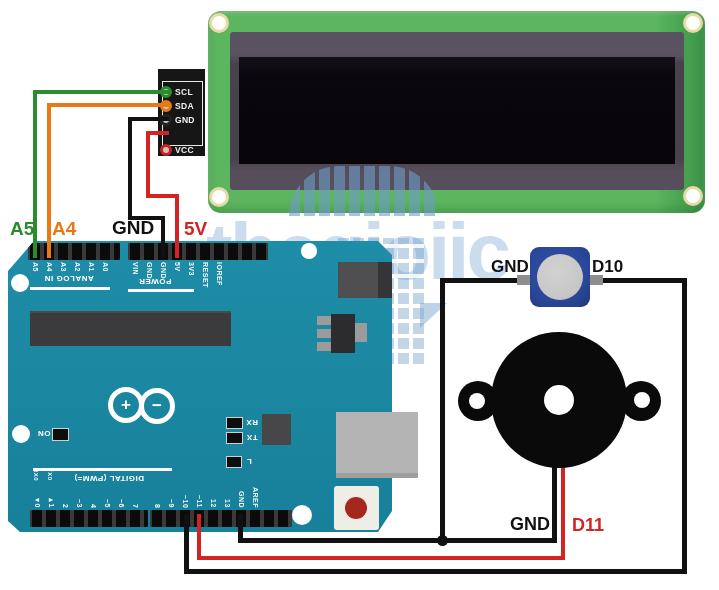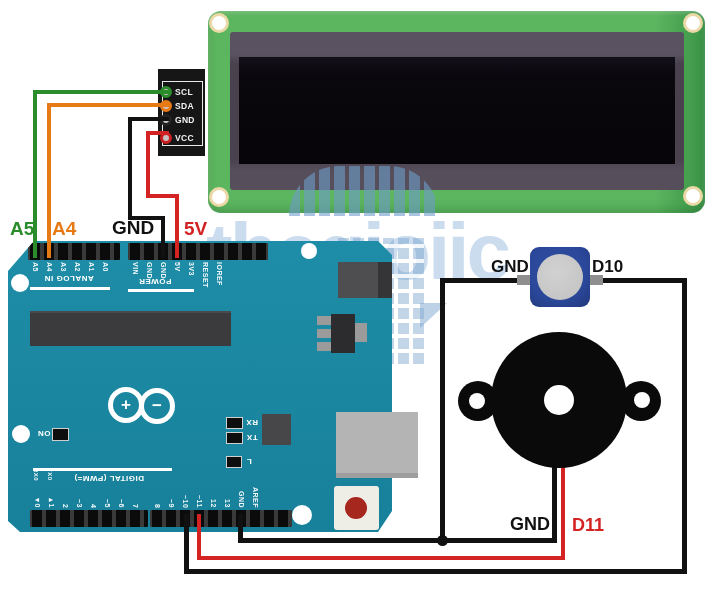--- a/index.html
+++ b/index.html
@@ -115,21 +115,21 @@
         <span class="i2c-lbl">SCL</span>
       </div>
     <div class="i2c-row" style="top:30px;">
         <span class="pad sda"></span>
         <span class="i2c-lbl">SDA</span>
       </div>
     <div class="i2c-row" style="top:44px;">
         <span class="pad gnd"></span>
         <span class="i2c-lbl">GND</span>
       </div>
-    <div class="i2c-row" style="top:62px;">
+    <div class="i2c-row" style="top:74px;">
         <span class="pad vcc"></span>
         <span class="i2c-lbl">VCC</span>
       </div>
   </div>
 
   <span class="abs biglbl" style="left:10px;top:218px;color:#2b8c2b;">A5</span>
   <span class="abs biglbl" style="left:52px;top:218px;color:#e87a16;">A4</span>
   <span class="abs biglbl" style="left:112px;top:217px;color:#111;">GND</span>
   <span class="abs biglbl" style="left:184px;top:218px;color:#d42323;">5V</span>
 

